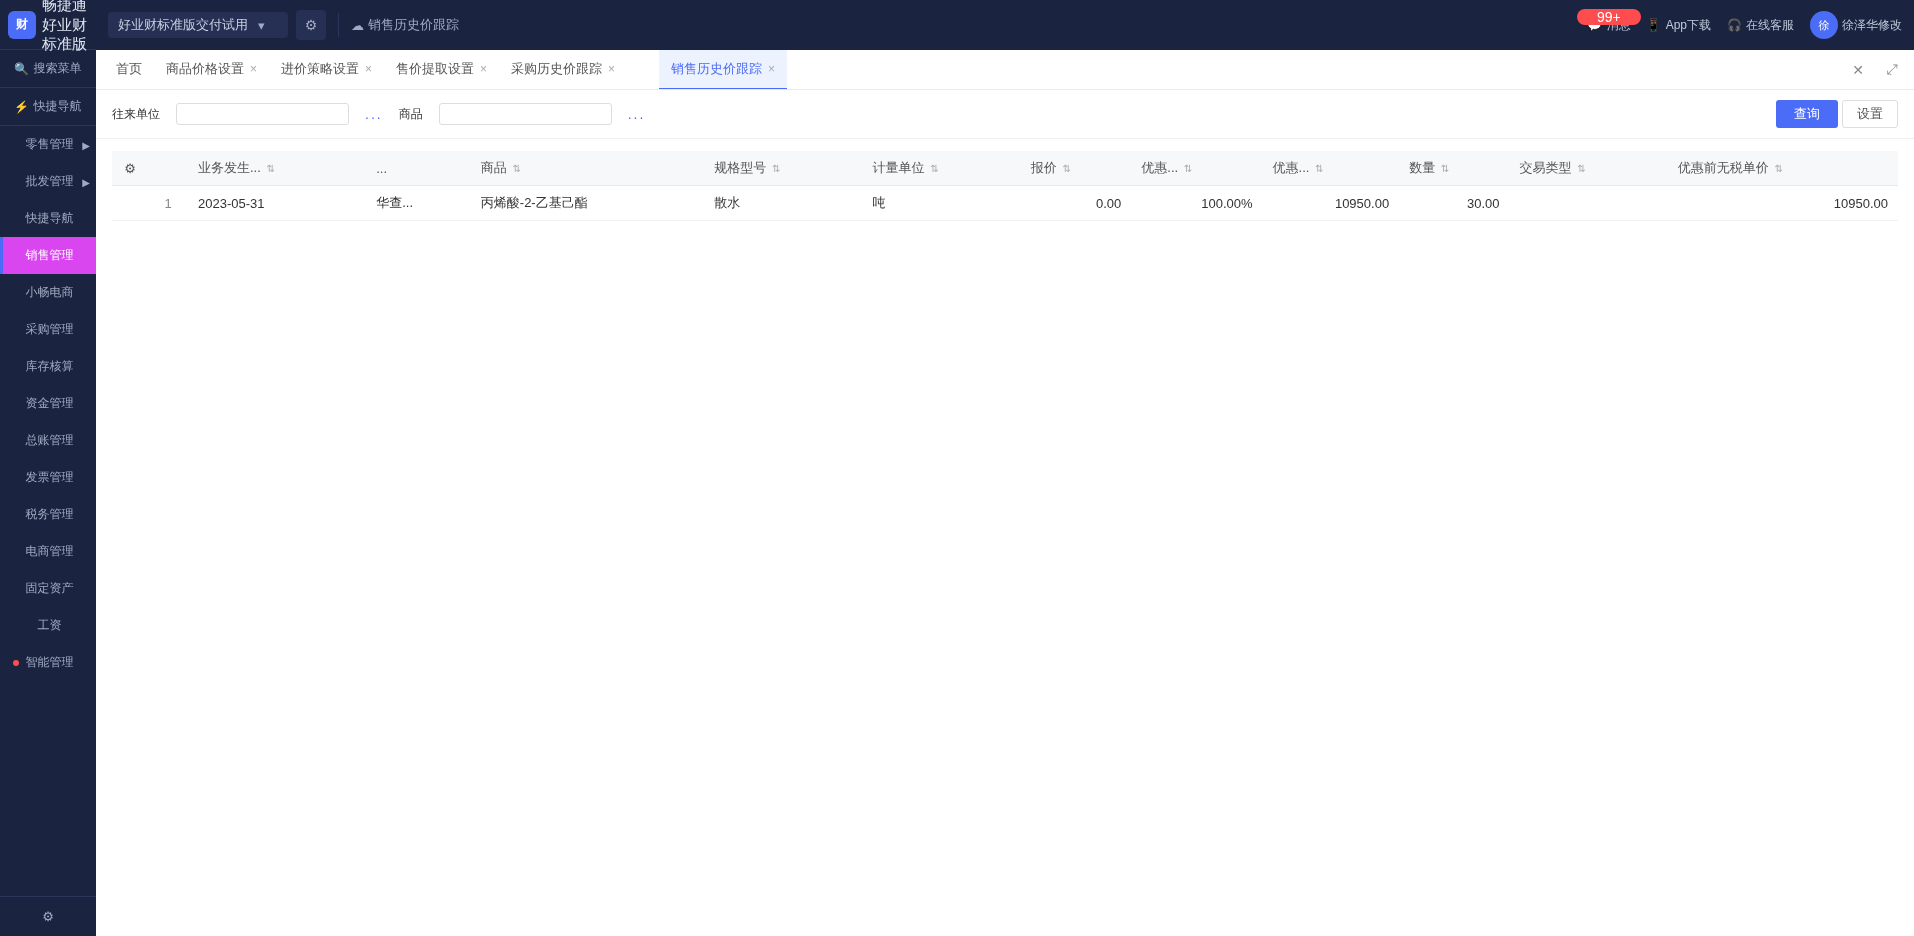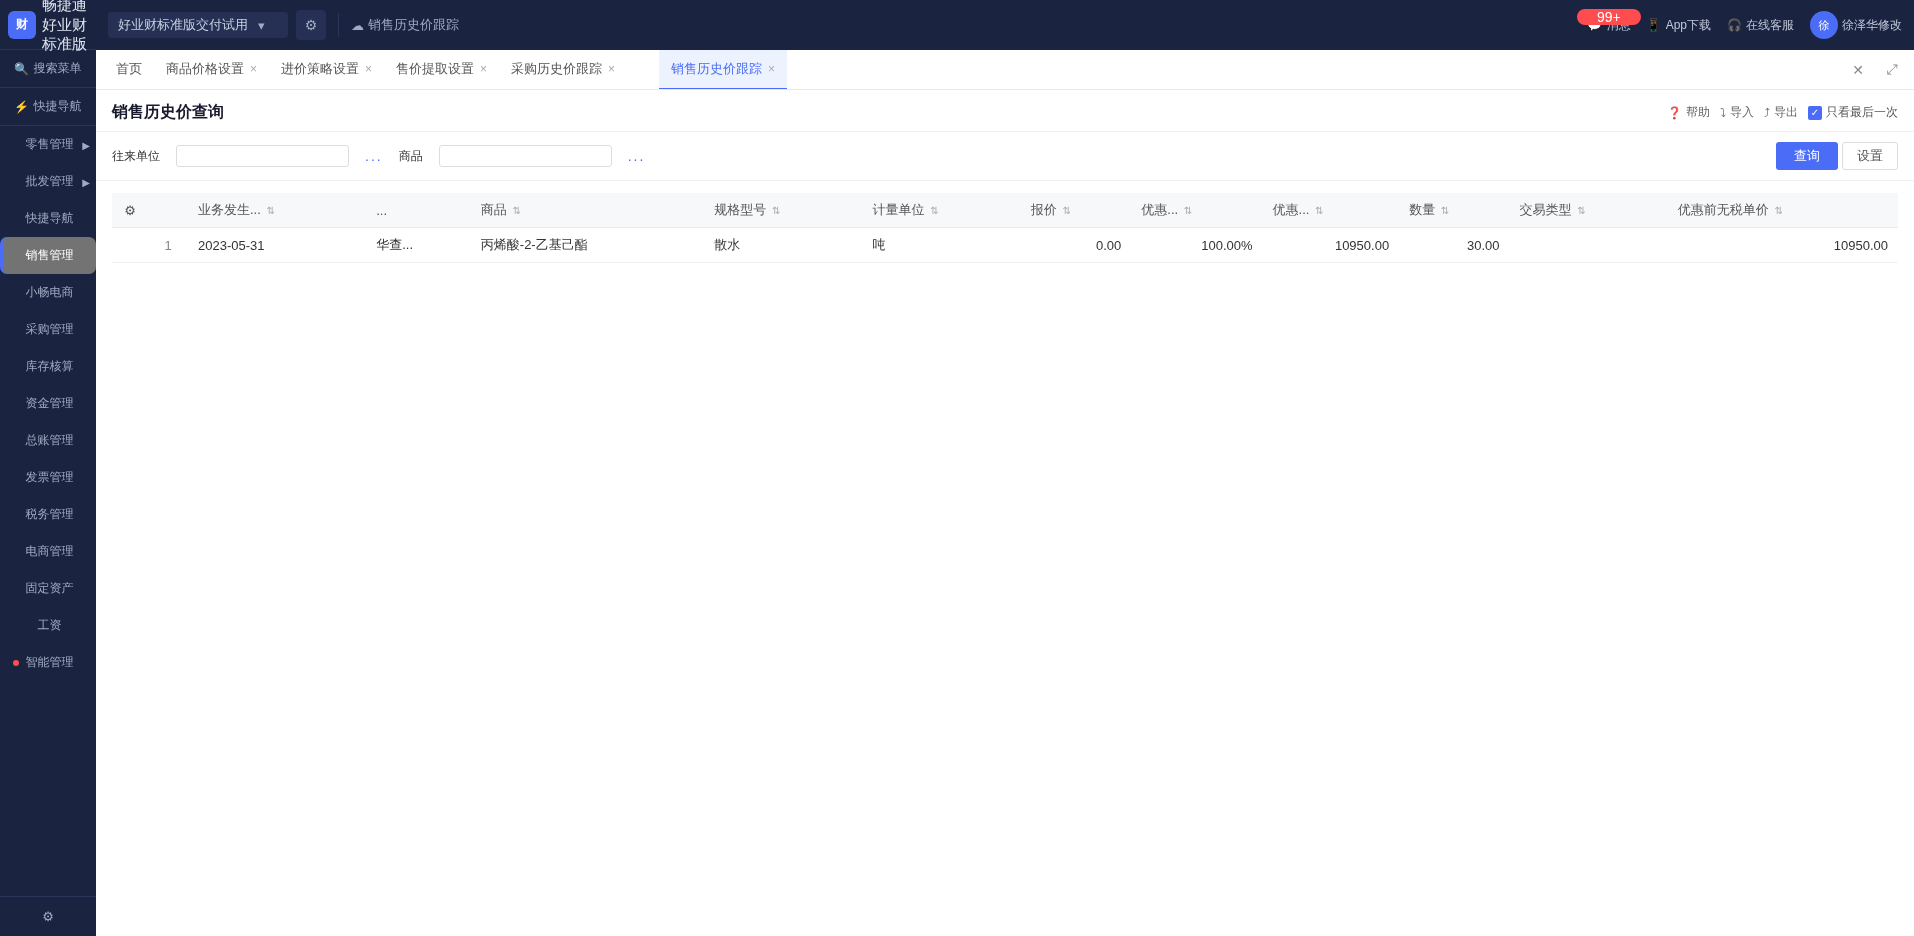--- a/index.html
+++ b/index.html
@@ -55,21 +55,21 @@
       display: flex; flex-direction: column; align-items: center; justify-content: center;
       padding: 10px 4px;
       cursor: pointer;
       color: #a0aac0;
       font-size: 12px;
       text-align: center;
       gap: 2px;
       border-left: 3px solid transparent;
       position: relative;
     }
-    .sidebar-item.active { color: #fff; background: #737373; border-left-color: #4a6cf7; border-radius: 7px; }
+    .sidebar-item.active { color: #fff; background: #d946ef; border-left-color: #4a6cf7; }
     .sidebar-item-label { font-size: 12px; }
     .sidebar-item-arrow { font-size: 10px; position: absolute; right: 6px; top: 50%; transform: translateY(-50%); }
     .sidebar-dot { width: 6px; height: 6px; background: #ff4d4f; border-radius: 50%; position: absolute; left: 10px; top: 50%; transform: translateY(-50%); }
     .sidebar-settings {
       margin-top: auto;
       display: flex; align-items: center; justify-content: center;
       padding: 12px 4px;
       cursor: pointer;
       color: #a0aac0;
       border-top: 1px solid #2a3558;
@@ -446,41 +446,20 @@
       </div>
     <div class="content-tab-btns">
       <div class="tab-btn">✕</div>
       <div class="tab-btn">⤢</div>
     </div>
   </div>
 
   <div class="page-content">
     <div class="page-inner">
 
-      <div class="page-header">
-        <div class="page-title">销售历史价查询</div>
-        <div class="page-header-actions">
-          <div class="header-action-btn">
-            <span>❓</span>
-            <span>帮助</span>
-          </div>
-          <div class="header-action-btn">
-            <span>⤵</span>
-            <span>导入</span>
-          </div>
-          <div class="header-action-btn">
-            <span>⤴</span>
-            <span>导出</span>
-          </div>
-          <label class="checkbox-label">
-            <div class="checkbox-checked">✓</div>
-            <span>只看最后一次</span>
-          </label>
-        </div>
-      </div>
 
       <div class="filter-bar">
 
         <div class="filter-input-group">
           <span class="filter-section-label">往来单位</span>
           <input class="filter-input" type="text" style="">
           <span class="filter-dots">...</span>
         </div>
 
         <div class="filter-input-group">

